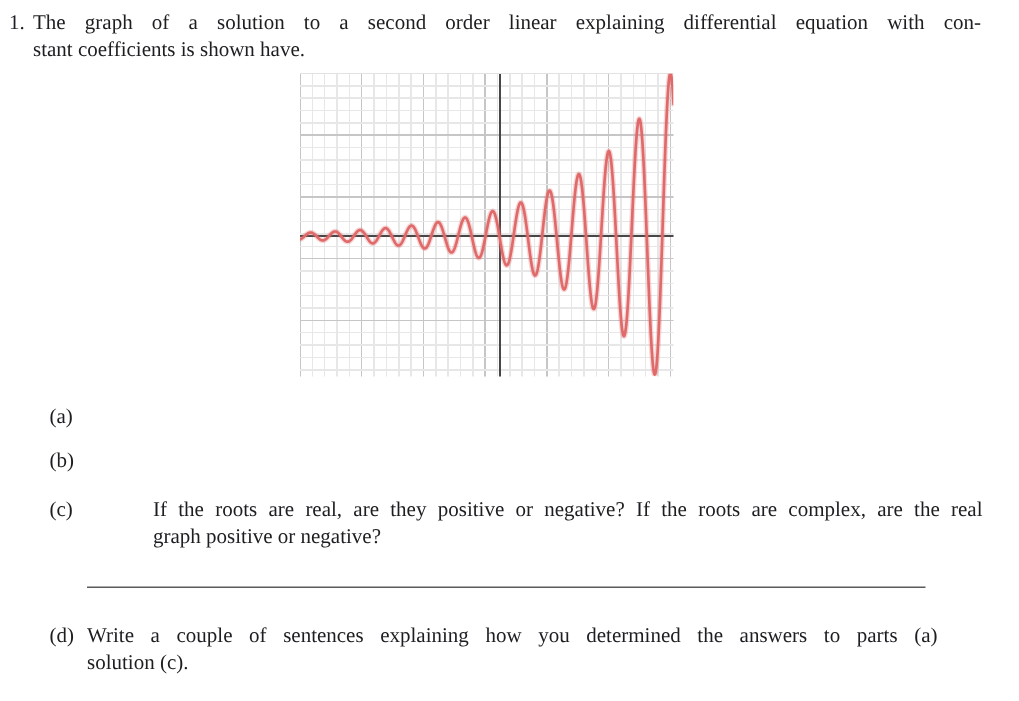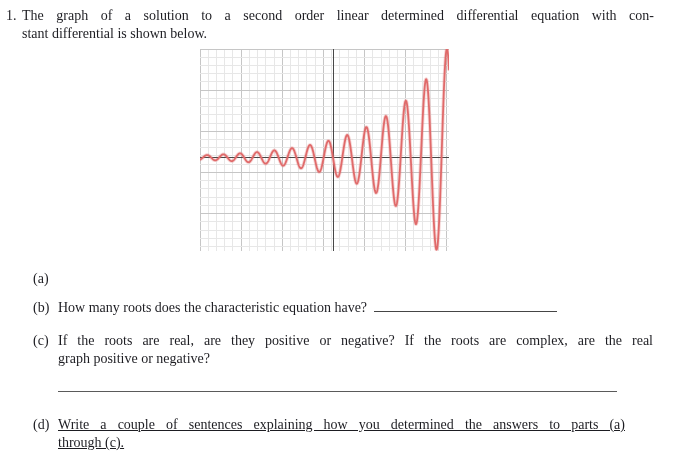--- a/index.html
+++ b/index.html
@@ -12,36 +12,36 @@
   .ptext{position:absolute;left:22px;top:7px;width:632px;}
   .justify-line{text-align:justify;text-align-last:justify;}
   .graph-wrap{position:absolute;left:200px;top:49px;width:249px;height:202px;}
   .graph-wrap svg{display:block;}
   .q{position:absolute;display:flex;align-items:flex-start;}
   .qlabel{flex:0 0 25px;}
   .qa{left:33px;top:270px;width:600px;}
   .qb{left:33px;top:299px;width:600px;}
   .qc{left:33px;top:332px;width:622px;}
   .qd{left:33px;top:416px;width:594px;}
-  .qc .qbody{width:595px;}
-  .qd .qbody{width:567px;text-decoration:underline;}
+  .qc .qbody{width:595px;margin-left:44px;}
+  .qd .qbody{width:567px;}
   .rule{display:inline-block;height:5px;}
   .rule-a{width:148px;border-bottom:1px solid #8f8f8f;margin-left:7px;}
   .rule-b{width:183px;border-bottom:1.5px solid #454545;margin-left:7px;}
   .rule-c{position:absolute;left:58px;top:391px;width:559px;border-top:1.5px solid #5a5a5a;}
 </style>
 </head>
 <body>
 
 <div class="page">
 
   <div class="pnum">1.</div>
   <div class="ptext">
-    <div class="justify-line">The graph of a solution to a second order linear determined differential equation with con-</div>
-    <div>stant differential is shown below.</div>
+    <div class="justify-line">The graph of a solution to a second order linear explaining differential equation with con-</div>
+    <div>stant coefficients is shown have.</div>
   </div>
 
   <div class="graph-wrap">
     <svg id="graph-svg" width="249" height="202" viewBox="0 0 249 202">
         <line x1="0" y1="0" x2="0" y2="202" stroke="#c6c6c6" stroke-width="1" shape-rendering="crispEdges"></line>
         <line x1="8.23" y1="0" x2="8.23" y2="202" stroke="#e7e7e7" stroke-width="1" shape-rendering="crispEdges"></line>
         <line x1="16.46" y1="0" x2="16.46" y2="202" stroke="#e7e7e7" stroke-width="1" shape-rendering="crispEdges"></line>
         <line x1="24.69" y1="0" x2="24.69" y2="202" stroke="#e7e7e7" stroke-width="1" shape-rendering="crispEdges"></line>
         <line x1="32.92" y1="0" x2="32.92" y2="202" stroke="#e7e7e7" stroke-width="1" shape-rendering="crispEdges"></line>
         <line x1="41.150000000000006" y1="0" x2="41.150000000000006" y2="202" stroke="#c6c6c6" stroke-width="1" shape-rendering="crispEdges"></line>
@@ -106,34 +106,33 @@
         <path d="M0.00 110.52L0.25 110.44L0.50 110.33L0.75 110.20L1.00 110.06L1.25 109.90L1.50 109.73L1.75 109.54L2.00 109.35L2.25 109.14L2.50 108.92L2.75 108.70L3.00 108.48L3.25 108.25L3.50 108.03L3.75 107.80L4.00 107.59L4.25 107.38L4.50 107.17L4.75 106.98L5.00 106.81L5.25 106.64L5.50 106.50L5.75 106.37L6.00 106.26L6.25 106.17L6.50 106.11L6.75 106.06L7.00 106.04L7.25 106.04L7.50 106.07L7.75 106.12L8.00 106.19L8.25 106.28L8.50 106.40L8.75 106.54L9.00 106.69L9.25 106.87L9.50 107.06L9.75 107.26L10.00 107.48L10.25 107.72L10.50 107.96L10.75 108.20L11.00 108.45L11.25 108.71L11.50 108.96L11.75 109.21L12.00 109.46L12.25 109.70L12.50 109.93L12.75 110.15L13.00 110.35L13.25 110.54L13.50 110.71L13.75 110.87L14.00 111.00L14.25 111.11L14.50 111.19L14.75 111.25L15.00 111.29L15.25 111.30L15.50 111.28L15.75 111.24L16.00 111.17L16.25 111.07L16.50 110.96L16.75 110.81L17.00 110.65L17.25 110.46L17.50 110.26L17.75 110.04L18.00 109.80L18.25 109.54L18.50 109.28L18.75 109.00L19.00 108.72L19.25 108.44L19.50 108.15L19.75 107.87L20.00 107.59L20.25 107.31L20.50 107.04L20.75 106.79L21.00 106.55L21.25 106.32L21.50 106.11L21.75 105.93L22.00 105.76L22.25 105.62L22.50 105.51L22.75 105.42L23.00 105.36L23.25 105.32L23.50 105.32L23.75 105.34L24.00 105.40L24.25 105.48L24.50 105.59L24.75 105.73L25.00 105.89L25.25 106.08L25.50 106.30L25.75 106.53L26.00 106.78L26.25 107.06L26.50 107.34L26.75 107.64L27.00 107.95L27.25 108.27L27.50 108.59L27.75 108.91L28.00 109.23L28.25 109.55L28.50 109.86L28.75 110.16L29.00 110.45L29.25 110.72L29.50 110.98L29.75 111.21L30.00 111.42L30.25 111.61L30.50 111.77L30.75 111.90L31.00 112.00L31.25 112.08L31.50 112.12L31.75 112.13L32.00 112.10L32.25 112.05L32.50 111.96L32.75 111.84L33.00 111.69L33.25 111.51L33.50 111.30L33.75 111.06L34.00 110.80L34.25 110.52L34.50 110.22L34.75 109.90L35.00 109.56L35.25 109.21L35.50 108.86L35.75 108.50L36.00 108.13L36.25 107.77L36.50 107.41L36.75 107.06L37.00 106.71L37.25 106.38L37.50 106.07L37.75 105.77L38.00 105.50L38.25 105.25L38.50 105.03L38.75 104.84L39.00 104.67L39.25 104.54L39.50 104.45L39.75 104.39L40.00 104.36L40.25 104.37L40.50 104.42L40.75 104.50L41.00 104.62L41.25 104.78L41.50 104.96L41.75 105.18L42.00 105.43L42.25 105.71L42.50 106.02L42.75 106.35L43.00 106.70L43.25 107.07L43.50 107.45L43.75 107.85L44.00 108.26L44.25 108.67L44.50 109.08L44.75 109.49L45.00 109.89L45.25 110.29L45.50 110.67L45.75 111.04L46.00 111.39L46.25 111.72L46.50 112.02L46.75 112.29L47.00 112.53L47.25 112.74L47.50 112.91L47.75 113.05L48.00 113.15L48.25 113.21L48.50 113.23L48.75 113.21L49.00 113.15L49.25 113.05L49.50 112.90L49.75 112.72L50.00 112.50L50.25 112.25L50.50 111.96L50.75 111.64L51.00 111.29L51.25 110.92L51.50 110.52L51.75 110.10L52.00 109.66L52.25 109.21L52.50 108.75L52.75 108.29L53.00 107.82L53.25 107.35L53.50 106.90L53.75 106.45L54.00 106.01L54.25 105.60L54.50 105.20L54.75 104.83L55.00 104.49L55.25 104.18L55.50 103.90L55.75 103.66L56.00 103.46L56.25 103.31L56.50 103.19L56.75 103.12L57.00 103.09L57.25 103.11L57.50 103.17L57.75 103.28L58.00 103.43L58.25 103.63L58.50 103.87L58.75 104.15L59.00 104.47L59.25 104.82L59.50 105.21L59.75 105.63L60.00 106.08L60.25 106.55L60.50 107.04L60.75 107.55L61.00 108.07L61.25 108.59L61.50 109.12L61.75 109.65L62.00 110.17L62.25 110.68L62.50 111.18L62.75 111.66L63.00 112.12L63.25 112.55L63.50 112.95L63.75 113.32L64.00 113.64L64.25 113.93L64.50 114.18L64.75 114.38L65.00 114.53L65.25 114.64L65.50 114.69L65.75 114.70L66.00 114.65L66.25 114.55L66.50 114.40L66.75 114.20L67.00 113.96L67.25 113.66L67.50 113.32L67.75 112.94L68.00 112.52L68.25 112.06L68.50 111.57L68.75 111.05L69.00 110.51L69.25 109.95L69.50 109.37L69.75 108.77L70.00 108.17L70.25 107.57L70.50 106.98L70.75 106.39L71.00 105.81L71.25 105.25L71.50 104.71L71.75 104.20L72.00 103.72L72.25 103.28L72.50 102.87L72.75 102.51L73.00 102.19L73.25 101.93L73.50 101.71L73.75 101.55L74.00 101.44L74.25 101.39L74.50 101.40L74.75 101.46L75.00 101.58L75.25 101.76L75.50 101.99L75.75 102.28L76.00 102.62L76.25 103.01L76.50 103.45L76.75 103.93L77.00 104.46L77.25 105.02L77.50 105.61L77.75 106.23L78.00 106.87L78.25 107.53L78.50 108.20L78.75 108.88L79.00 109.57L79.25 110.25L79.50 110.92L79.75 111.57L80.00 112.21L80.25 112.82L80.50 113.40L80.75 113.95L81.00 114.46L81.25 114.92L81.50 115.34L81.75 115.71L82.00 116.02L82.25 116.27L82.50 116.47L82.75 116.60L83.00 116.66L83.25 116.67L83.50 116.61L83.75 116.48L84.00 116.29L84.25 116.04L84.50 115.72L84.75 115.35L85.00 114.92L85.25 114.43L85.50 113.90L85.75 113.31L86.00 112.69L86.25 112.02L86.50 111.33L86.75 110.60L87.00 109.86L87.25 109.10L87.50 108.32L87.75 107.55L88.00 106.77L88.25 106.00L88.50 105.25L88.75 104.51L89.00 103.80L89.25 103.13L89.50 102.49L89.75 101.89L90.00 101.34L90.25 100.84L90.50 100.39L90.75 100.01L91.00 99.69L91.25 99.44L91.50 99.25L91.75 99.14L92.00 99.09L92.25 99.12L92.50 99.23L92.75 99.40L93.00 99.65L93.25 99.97L93.50 100.36L93.75 100.81L94.00 101.33L94.25 101.91L94.50 102.54L94.75 103.22L95.00 103.95L95.25 104.72L95.50 105.53L95.75 106.36L96.00 107.22L96.25 108.09L96.50 108.98L96.75 109.86L97.00 110.74L97.25 111.62L97.50 112.47L97.75 113.30L98.00 114.10L98.25 114.87L98.50 115.59L98.75 116.26L99.00 116.87L99.25 117.43L99.50 117.93L99.75 118.35L100.00 118.70L100.25 118.98L100.50 119.18L100.75 119.30L101.00 119.34L101.25 119.29L101.50 119.17L101.75 118.96L102.00 118.67L102.25 118.30L102.50 117.85L102.75 117.33L103.00 116.73L103.25 116.07L103.50 115.35L103.75 114.57L104.00 113.74L104.25 112.86L104.50 111.94L104.75 110.99L105.00 110.01L105.25 109.02L105.50 108.01L105.75 107.00L106.00 105.99L106.25 104.99L106.50 104.01L106.75 103.06L107.00 102.14L107.25 101.27L107.50 100.44L107.75 99.66L108.00 98.95L108.25 98.30L108.50 97.72L108.75 97.22L109.00 96.80L109.25 96.47L109.50 96.22L109.75 96.06L110.00 96.00L110.25 96.02L110.50 96.14L110.75 96.36L111.00 96.66L111.25 97.06L111.50 97.55L111.75 98.12L112.00 98.77L112.25 99.50L112.50 100.30L112.75 101.17L113.00 102.10L113.25 103.09L113.50 104.12L113.75 105.20L114.00 106.30L114.25 107.43L114.50 108.58L114.75 109.74L115.00 110.89L115.25 112.04L115.50 113.17L115.75 114.27L116.00 115.34L116.25 116.37L116.50 117.35L116.75 118.27L117.00 119.12L117.25 119.90L117.50 120.61L117.75 121.23L118.00 121.76L118.25 122.20L118.50 122.54L118.75 122.78L119.00 122.92L119.25 122.95L119.50 122.88L119.75 122.70L120.00 122.42L120.25 122.03L120.50 121.54L120.75 120.95L121.00 120.26L121.25 119.49L121.50 118.63L121.75 117.69L122.00 116.67L122.25 115.59L122.50 114.44L122.75 113.25L123.00 112.01L123.25 110.73L123.50 109.43L123.75 108.12L124.00 106.79L124.25 105.47L124.50 104.16L124.75 102.87L125.00 101.62L125.25 100.40L125.50 99.23L125.75 98.12L126.00 97.08L126.25 96.11L126.50 95.22L126.75 94.42L127.00 93.72L127.25 93.12L127.50 92.62L127.75 92.24L128.00 91.97L128.25 91.81L128.50 91.78L128.75 91.86L129.00 92.07L129.25 92.39L129.50 92.84L129.75 93.39L130.00 94.06L130.25 94.84L130.50 95.73L130.75 96.71L131.00 97.78L131.25 98.94L131.50 100.17L131.75 101.48L132.00 102.84L132.25 104.26L132.50 105.71L132.75 107.20L133.00 108.71L133.25 110.22L133.50 111.74L133.75 113.25L134.00 114.73L134.25 116.18L134.50 117.59L134.75 118.94L135.00 120.23L135.25 121.45L135.50 122.58L135.75 123.62L136.00 124.57L136.25 125.41L136.50 126.13L136.75 126.74L137.00 127.22L137.25 127.57L137.50 127.79L137.75 127.88L138.00 127.83L138.25 127.65L138.50 127.33L138.75 126.87L139.00 126.28L139.25 125.56L139.50 124.72L139.75 123.76L140.00 122.68L140.25 121.49L140.50 120.21L140.75 118.83L141.00 117.37L141.25 115.84L141.50 114.24L141.75 112.59L142.00 110.90L142.25 109.18L142.50 107.44L142.75 105.70L143.00 103.96L143.25 102.24L143.50 100.55L143.75 98.90L144.00 97.31L144.25 95.79L144.50 94.34L144.75 92.97L145.00 91.71L145.25 90.55L145.50 89.50L145.75 88.58L146.00 87.80L146.25 87.14L146.50 86.63L146.75 86.27L147.00 86.06L147.25 86.00L147.50 86.10L147.75 86.35L148.00 86.76L148.25 87.32L148.50 88.03L148.75 88.89L149.00 89.89L149.25 91.02L149.50 92.28L149.75 93.67L150.00 95.16L150.25 96.76L150.50 98.46L150.75 100.23L151.00 102.07L151.25 103.98L151.50 105.92L151.75 107.90L152.00 109.90L152.25 111.91L152.50 113.91L152.75 115.88L153.00 117.82L153.25 119.72L153.50 121.55L153.75 123.30L154.00 124.97L154.25 126.54L154.50 128.00L154.75 129.33L155.00 130.54L155.25 131.60L155.50 132.52L155.75 133.28L156.00 133.88L156.25 134.31L156.50 134.57L156.75 134.65L157.00 134.56L157.25 134.29L157.50 133.85L157.75 133.23L158.00 132.43L158.25 131.48L158.50 130.35L158.75 129.08L159.00 127.65L159.25 126.09L159.50 124.39L159.75 122.57L160.00 120.65L160.25 118.63L160.50 116.52L160.75 114.35L161.00 112.12L161.25 109.85L161.50 107.55L161.75 105.24L162.00 102.94L162.25 100.65L162.50 98.40L162.75 96.20L163.00 94.06L163.25 92.01L163.50 90.05L163.75 88.19L164.00 86.46L164.25 84.87L164.50 83.41L164.75 82.12L165.00 80.98L165.25 80.03L165.50 79.25L165.75 78.67L166.00 78.27L166.25 78.08L166.50 78.08L166.75 78.29L167.00 78.70L167.25 79.31L167.50 80.11L167.75 81.12L168.00 82.31L168.25 83.68L168.50 85.22L168.75 86.94L169.00 88.80L169.25 90.82L169.50 92.96L169.75 95.22L170.00 97.59L170.25 100.05L170.50 102.58L170.75 105.17L171.00 107.80L171.25 110.46L171.50 113.12L171.75 115.78L172.00 118.41L172.25 120.99L172.50 123.51L172.75 125.95L173.00 128.30L173.25 130.53L173.50 132.64L173.75 134.60L174.00 136.41L174.25 138.06L174.50 139.52L174.75 140.79L175.00 141.86L175.25 142.72L175.50 143.36L175.75 143.79L176.00 143.98L176.25 143.95L176.50 143.69L176.75 143.19L177.00 142.47L177.25 141.52L177.50 140.35L177.75 138.96L178.00 137.37L178.25 135.58L178.50 133.60L178.75 131.44L179.00 129.11L179.25 126.64L179.50 124.02L179.75 121.29L180.00 118.46L180.25 115.53L180.50 112.55L180.75 109.51L181.00 106.44L181.25 103.36L181.50 100.29L181.75 97.25L182.00 94.26L182.25 91.34L182.50 88.51L182.75 85.78L183.00 83.17L183.25 80.71L183.50 78.41L183.75 76.29L184.00 74.35L184.25 72.62L184.50 71.10L184.75 69.81L185.00 68.76L185.25 67.95L185.50 67.40L185.75 67.10L186.00 67.06L186.25 67.29L186.50 67.79L186.75 68.54L187.00 69.56L187.25 70.83L187.50 72.35L187.75 74.11L188.00 76.11L188.25 78.32L188.50 80.74L188.75 83.36L189.00 86.16L189.25 89.12L189.50 92.22L189.75 95.45L190.00 98.79L190.25 102.22L190.50 105.71L190.75 109.25L191.00 112.81L191.25 116.37L191.50 119.90L191.75 123.40L192.00 126.82L192.25 130.16L192.50 133.38L192.75 136.48L193.00 139.42L193.25 142.19L193.50 144.77L193.75 147.14L194.00 149.29L194.25 151.20L194.50 152.85L194.75 154.24L195.00 155.36L195.25 156.19L195.50 156.73L195.75 156.97L196.00 156.91L196.25 156.55L196.50 155.88L196.75 154.92L197.00 153.66L197.25 152.10L197.50 150.27L197.75 148.16L198.00 145.78L198.25 143.16L198.50 140.30L198.75 137.22L199.00 133.94L199.25 130.48L199.50 126.85L199.75 123.08L200.00 119.19L200.25 115.21L200.50 111.15L200.75 107.05L201.00 102.92L201.25 98.80L201.50 94.71L201.75 90.66L202.00 86.70L202.25 82.84L202.50 79.11L202.75 75.54L203.00 72.14L203.25 68.93L203.50 65.95L203.75 63.20L204.00 60.71L204.25 58.50L204.50 56.57L204.75 54.95L205.00 53.65L205.25 52.67L205.50 52.03L205.75 51.73L206.00 51.77L206.25 52.16L206.50 52.90L206.75 53.98L207.00 55.41L207.25 57.17L207.50 59.26L207.75 61.66L208.00 64.37L208.25 67.37L208.50 70.64L208.75 74.17L209.00 77.93L209.25 81.91L209.50 86.08L209.75 90.42L210.00 94.90L210.25 99.50L210.50 104.19L210.75 108.94L211.00 113.72L211.25 118.51L211.50 123.28L211.75 127.99L212.00 132.63L212.25 137.15L212.50 141.53L212.75 145.75L213.00 149.77L213.25 153.58L213.50 157.14L213.75 160.44L214.00 163.45L214.25 166.15L214.50 168.53L214.75 170.56L215.00 172.24L215.25 173.54L215.50 174.46L215.75 175.00L216.00 175.14L216.25 174.88L216.50 174.22L216.75 173.16L217.00 171.71L217.25 169.87L217.50 167.64L217.75 165.05L218.00 162.09L218.25 158.80L218.50 155.17L218.75 151.24L219.00 147.03L219.25 142.55L219.50 137.84L219.75 132.92L220.00 127.81L220.25 122.54L220.50 117.16L220.75 111.68L221.00 106.14L221.25 100.57L221.50 95.01L221.75 89.48L222.00 84.02L222.25 78.67L222.50 73.45L222.75 68.40L223.00 63.55L223.25 58.92L223.50 54.56L223.75 50.48L224.00 46.71L224.25 43.28L224.50 40.21L224.75 37.51L225.00 35.21L225.25 33.33L225.50 31.88L225.75 30.87L226.00 30.30L226.25 30.19L226.50 30.54L226.75 31.36L227.00 32.63L227.25 34.36L227.50 36.53L227.75 39.15L228.00 42.19L228.25 45.64L228.50 49.49L228.75 53.71L229.00 58.29L229.25 63.19L229.50 68.40L229.75 73.88L230.00 79.61L230.25 85.55L230.50 91.67L230.75 97.93L231.00 104.30L231.25 110.75L231.50 117.23L231.75 123.72L232.00 130.16L232.25 136.53L232.50 142.78L232.75 148.88L233.00 154.80L233.25 160.49L233.50 165.92L233.75 171.07L234.00 175.88L234.25 180.35L234.50 184.44L234.75 188.11L235.00 191.36L235.25 194.15L235.50 196.46L235.75 198.29L236.00 199.61L236.25 200.42L236.50 200.70L236.75 200.45L237.00 199.67L237.25 198.36L237.50 196.52L237.75 194.17L238.00 191.30L238.25 187.93L238.50 184.08L238.75 179.77L239.00 175.01L239.25 169.84L239.50 164.27L239.75 158.35L240.00 152.09L240.25 145.53L240.50 138.71L240.75 131.67L241.00 124.44L241.25 117.06L241.50 109.58L241.75 102.03L242.00 94.47L242.25 86.92L242.50 79.44L242.75 72.07L243.00 64.84L243.25 57.82L243.50 51.02L243.75 44.50L244.00 38.30L244.25 32.44L244.50 26.97L244.75 21.93L245.00 17.33L245.25 13.22L245.50 9.62L245.75 6.54L246.00 4.03L246.25 2.08L246.50 0.72L246.75 -0.04L247.00 -0.19L247.25 0.27L247.50 1.35L247.75 3.04L248.00 5.33L248.25 8.23L248.50 11.71L248.75 15.77L249.00 20.38" fill="none" stroke="#e06a6a" stroke-width="1.8" stroke-linejoin="round" stroke-linecap="round" clip-path="url(#plotclip)"></path>
       </svg>
   </div>
 
   <div class="q qa">
     <span class="qlabel">(a)</span>
   </div>
 
   <div class="q qb">
     <span class="qlabel">(b)</span>
-    <span class="qbody"><span>How many roots does the characteristic equation have?</span><span class="rule rule-b"></span></span>
   </div>
 
   <div class="q qc">
     <span class="qlabel">(c)</span>
     <div class="qbody">
       <div class="justify-line">If the roots are real, are they positive or negative? If the roots are complex, are the real</div>
       <div>graph positive or negative?</div>
     </div>
   </div>
 
   <div class="rule-c"></div>
 
   <div class="q qd">
     <span class="qlabel">(d)</span>
     <div class="qbody">
       <div class="justify-line">Write a couple of sentences explaining how you determined the answers to parts (a)</div>
-      <div>through (c).</div>
+      <div>solution (c).</div>
     </div>
   </div>
 
 </div>
 
 </body></html>

